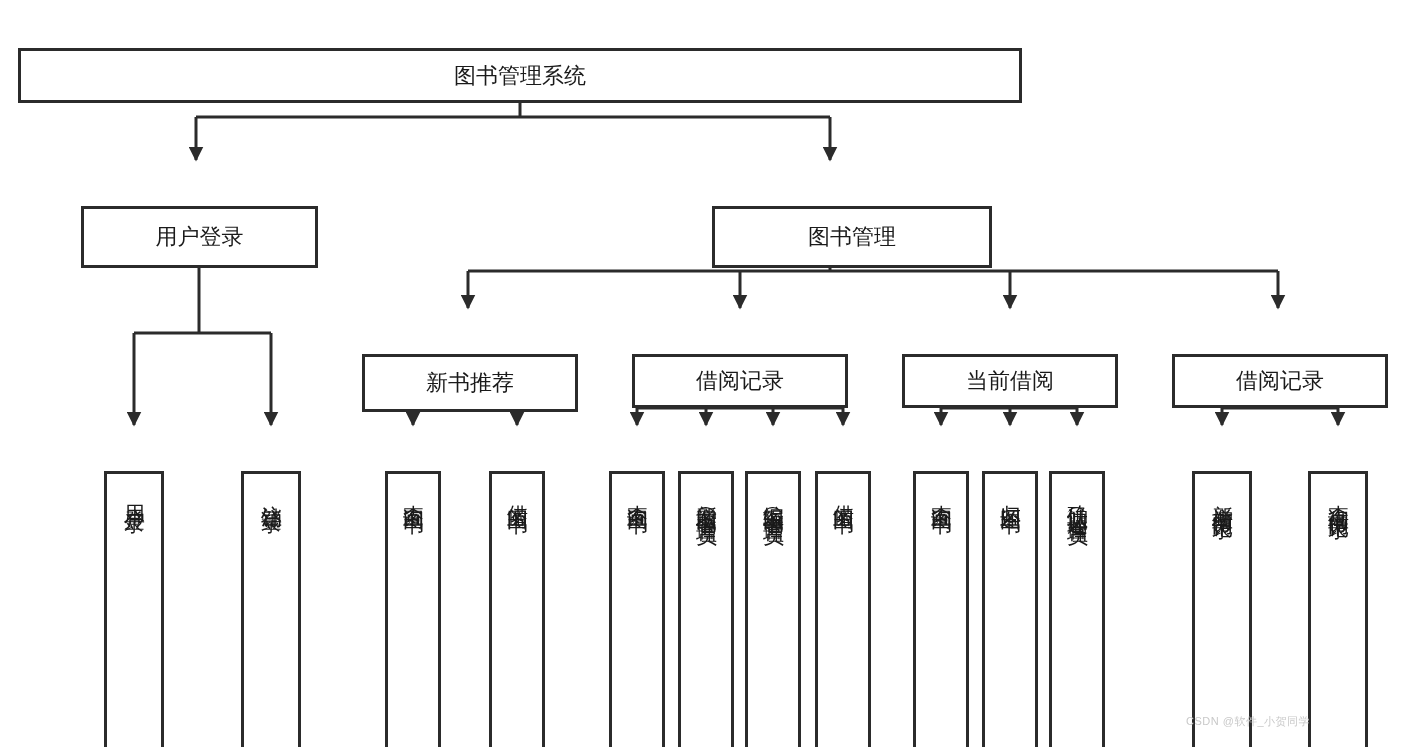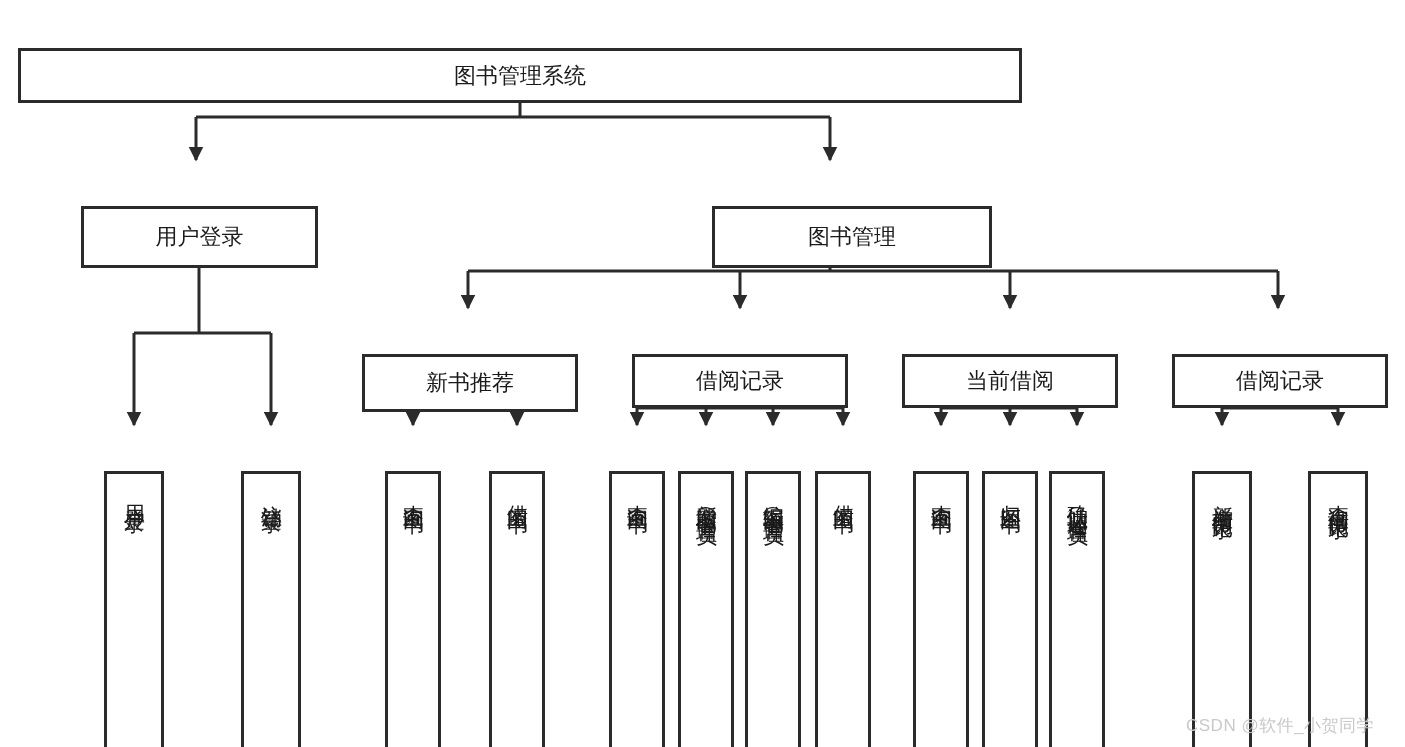--- a/index.html
+++ b/index.html
@@ -5,21 +5,21 @@
   html,body{margin:0;padding:0;background:#ffffff;}
   body{font-family:"Liberation Sans","DejaVu Sans",sans-serif;}
   #canvas{position:relative;width:1405px;height:747px;background:#ffffff;overflow:hidden;}
   svg.edges{position:absolute;left:0;top:0;width:1405px;height:747px;}
   .node{position:absolute;box-sizing:border-box;background:#ffffff;border:3px solid #2b2b2b;
         display:flex;align-items:center;justify-content:center;margin-top:36px;}
   .node .lbl{color:#1a1a1a;font-size:22px;line-height:1.18;white-space:nowrap;}
   .node.vert{align-items:flex-start;padding-top:14px;}
   .node.vert .lbl{writing-mode:vertical-rl;text-orientation:upright;
         font-size:21px;letter-spacing:3px;white-space:nowrap;}
-  #watermark{position:absolute;left:1186px;top:714px;color:#c9c9c9;font-size:17px;
+  #watermark{position:absolute;left:1186px;top:714px;color:#c9c9c9;font-size:11px;
         letter-spacing:.5px;white-space:nowrap;}
 </style>
 </head>
 <body>
 
 <div id="canvas">
 
   <svg class="edges" viewBox="0 0 1405 747" xmlns="http://www.w3.org/2000/svg">
     <defs>
       <marker id="arr" viewBox="0 0 10 10" refX="9" refY="5" markerWidth="5" markerHeight="5" orient="auto-start-reverse">

